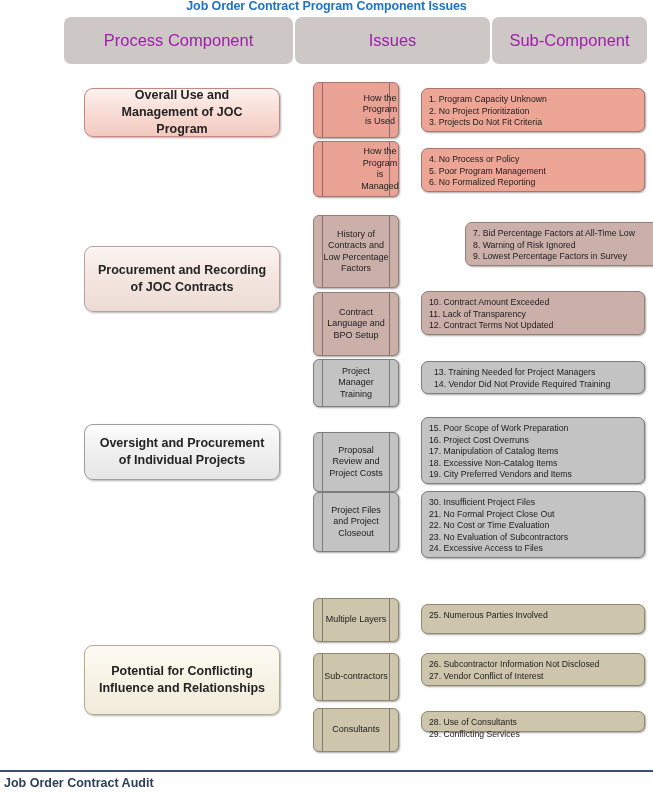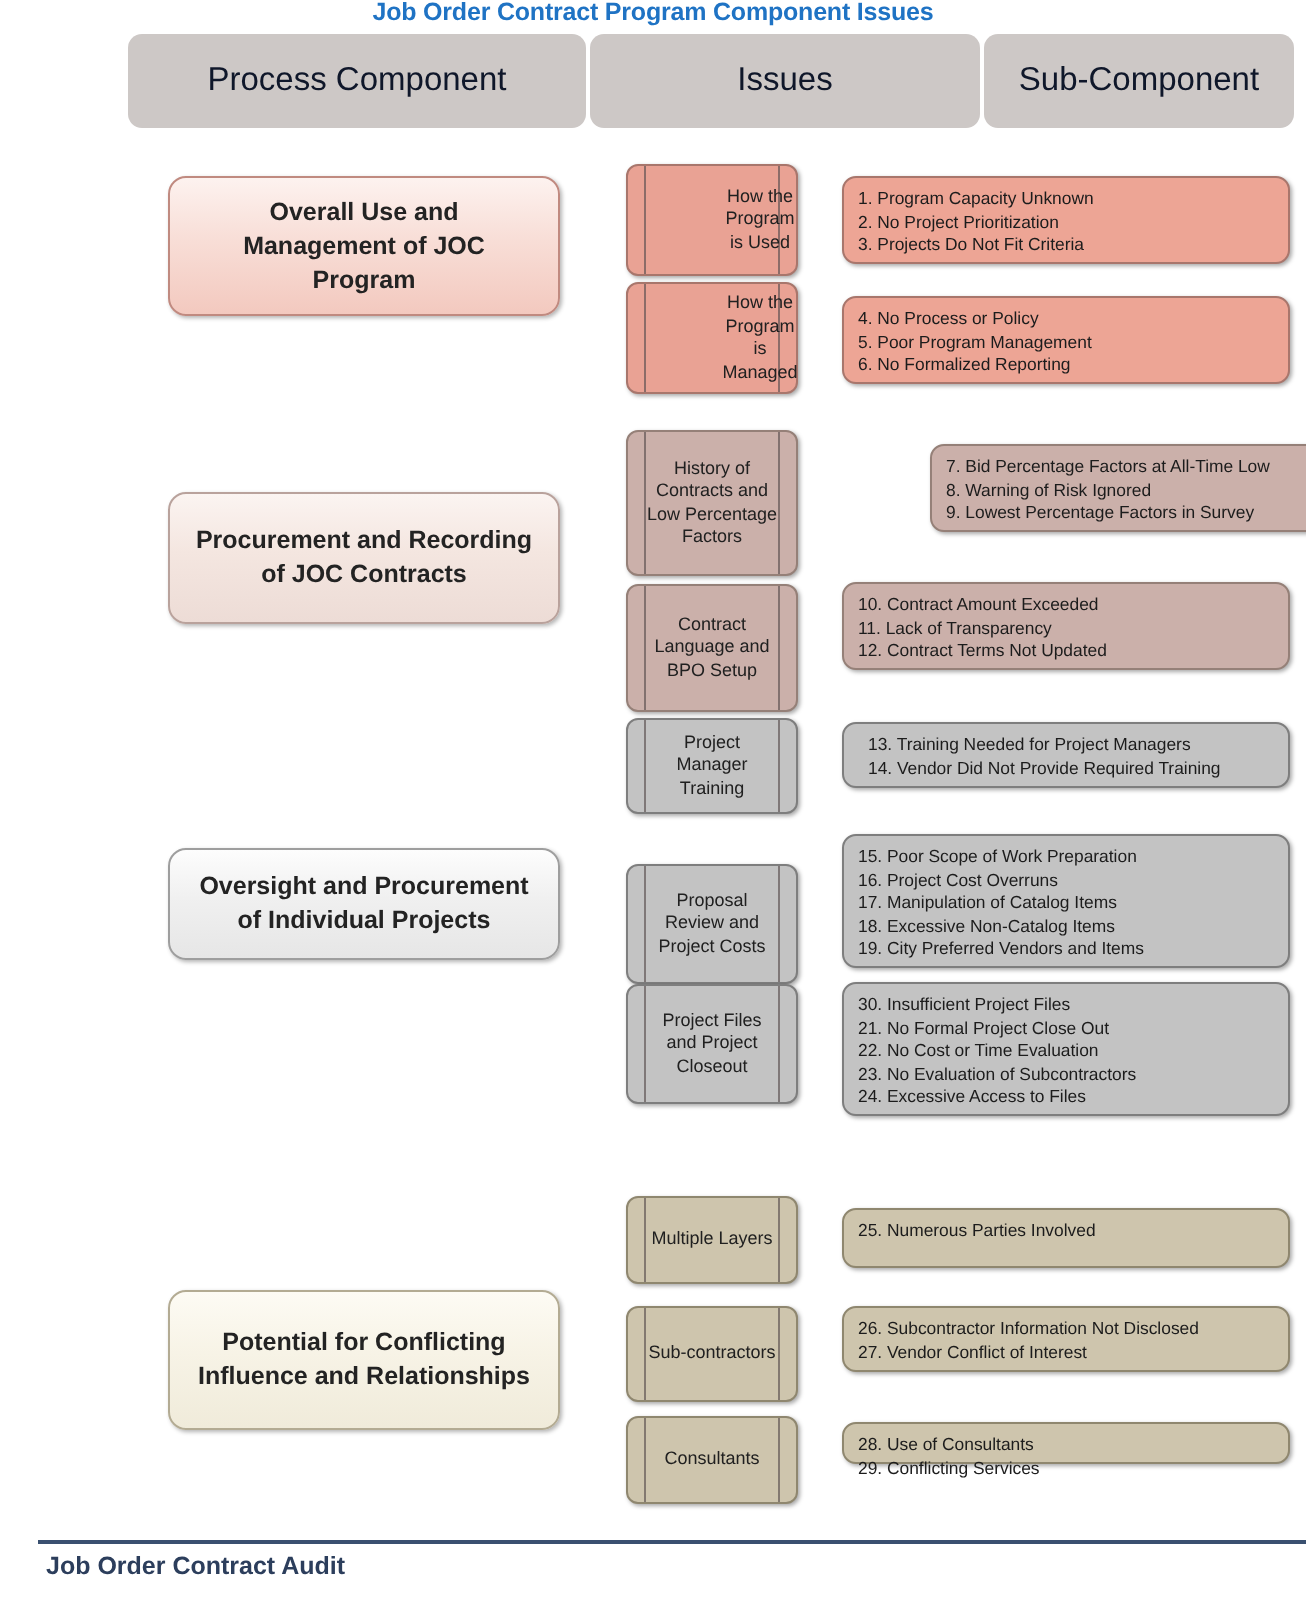--- a/index.html
+++ b/index.html
@@ -38,21 +38,21 @@
     height: 47px;
     display: flex;
   }
   .header-cell {
     background: #cdc8c6;
     border-radius: 7px;
     display: flex;
     align-items: center;
     justify-content: center;
     font-size: 16.5px;
-    color: #0f172a;
+    color: #a21caf;
     font-weight: normal;
   }
   .header-cell.h1 { width: 229px; }
   .header-cell.h2 { width: 155px; margin-left: 2px; }
   .header-cell.h3 { width: 195px; margin-left: 2px; }
 
   
   .section {
     position: absolute;
     left: 0;
@@ -188,21 +188,20 @@
     background: #cec5ad;
     border-color: #8f876f;
   }
 
   
   #footer {
     position: absolute;
     left: 0;
     top: 770px;
     width: 528px;
-    margin-left: 19px;
   }
   #footer-rule {
     width: 653px;
     height: 0;
     border-top: 2px solid #3a5070;
   }
   #footer-label {
     margin-top: 4px;
     padding-left: 4px;
     font-size: 12.5px;
@@ -216,21 +215,21 @@
 
 <div id="chart-title">Job Order Contract Program Component Issues</div>
 
 <div id="header-row">
   <div class="header-cell h1">Process Component</div>
   <div class="header-cell h3">Issues</div>
   <div class="header-cell h2">Sub-Component</div>
 </div>
 
 <div class="section pal-1" style="top:0;height:806px;">
-  <div class="process-box" style="top:88px;height:70px;">Overall Use and Management of JOC Program</div>
+  <div class="process-box" style="top:88px;height:49px;">Overall Use and Management of JOC Program</div>
 
   <div class="sub-box" style="top:82px;height:56px;">
     <span class="sub-label">How the Program is Used</span>
   </div>
   <div class="issues-box" style="top:88px;height:44px;">
     <div class="issue-line">1. Program Capacity Unknown</div>
     <div class="issue-line">2. No Project Prioritization</div>
     <div class="issue-line">3. Projects Do Not Fit Criteria</div>
   </div>
 

